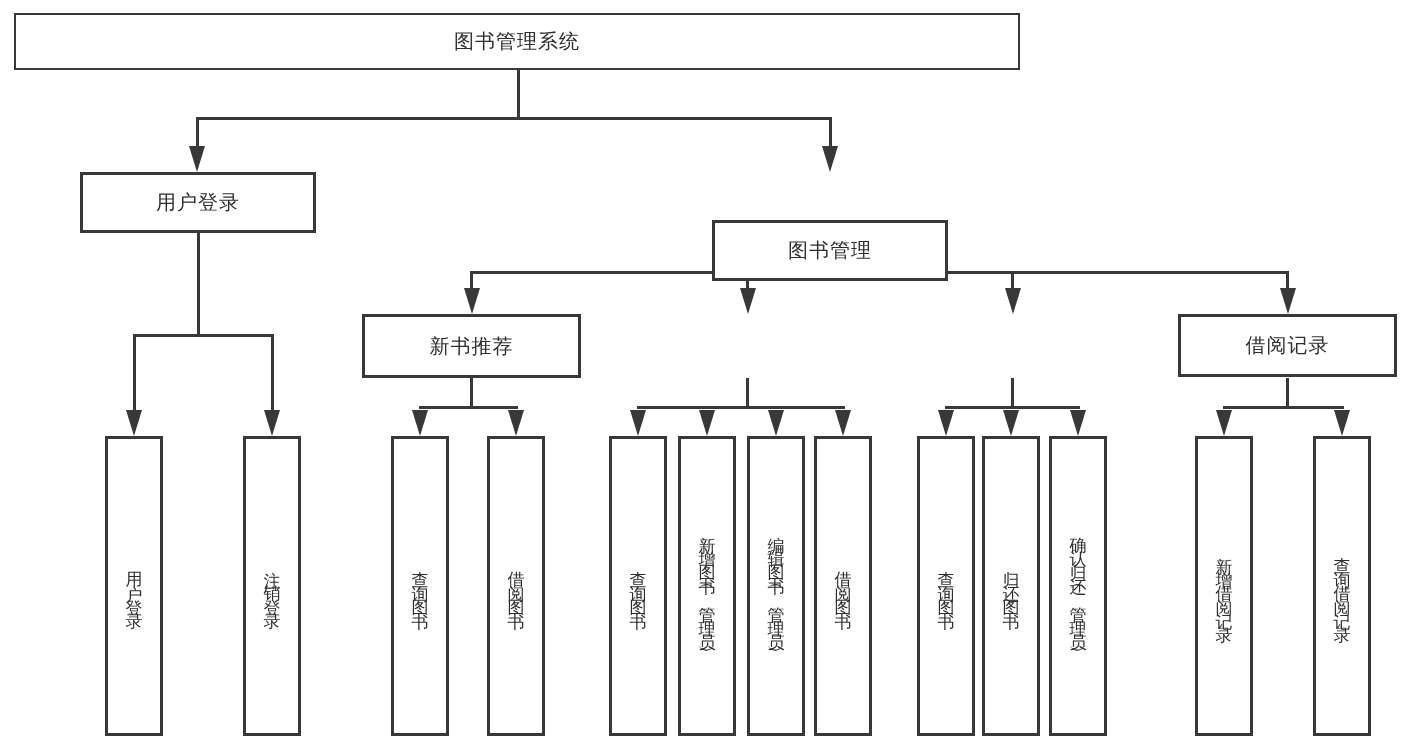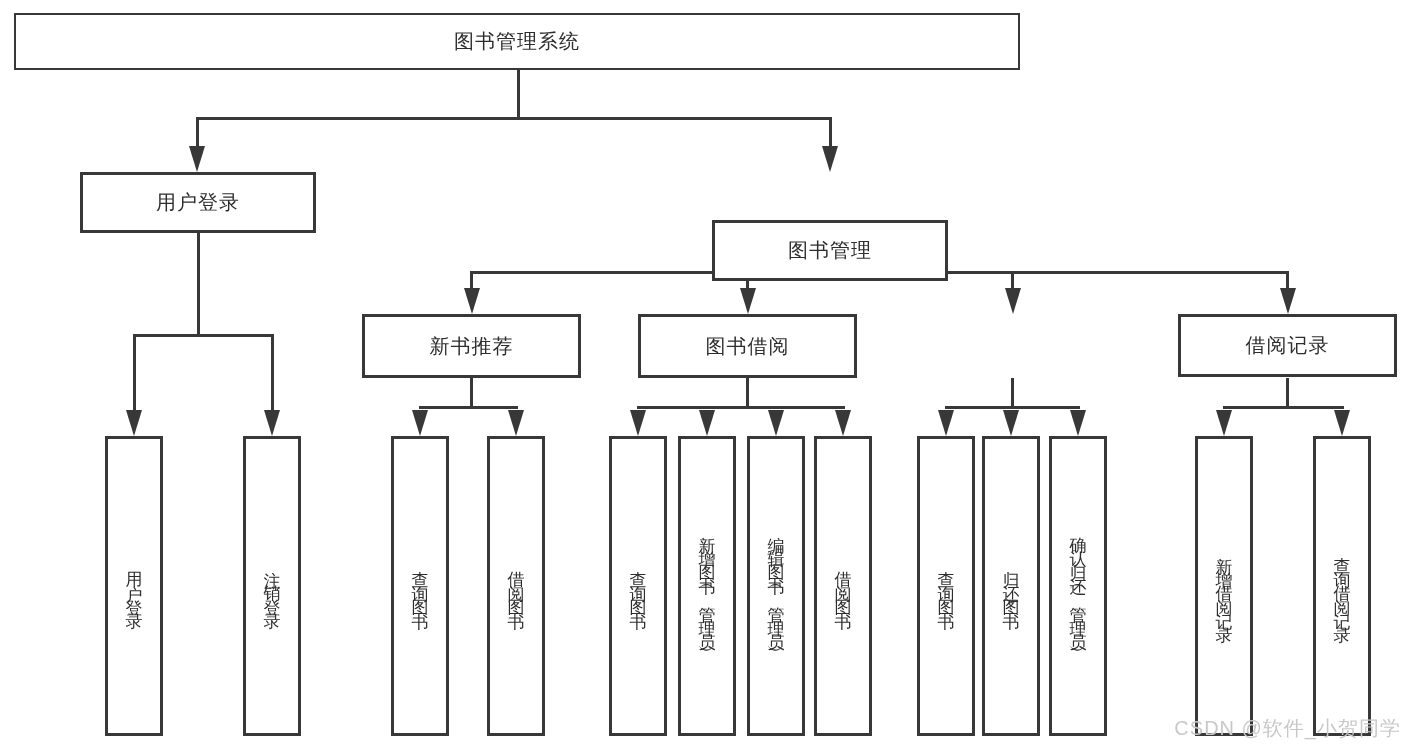--- a/index.html
+++ b/index.html
@@ -129,23 +129,20 @@
   <div class="node" style="left:80px;top:172px;width:236px;height:61px;">
     <span class="hlabel">用户登录</span>
   </div>
   <div class="node" style="left:712px;top:172px;width:236px;height:61px;margin-top:48px;">
     <span class="hlabel">图书管理</span>
   </div>
 
   <div class="node" style="left:362px;top:314px;width:219px;height:64px;">
     <span class="hlabel">新书推荐</span>
   </div>
-  <div class="node" style="left:638px;top:314px;width:219px;height:64px;">
-    <span class="hlabel">图书借阅</span>
-  </div>
   <div class="node" style="left:1178px;top:314px;width:219px;height:63px;">
     <span class="hlabel">借阅记录</span>
   </div>
 
   <div class="leaf" style="left:105px;">
     <span class="vtext">用户登录</span>
   </div>
   <div class="leaf" style="left:243px;">
     <span class="vtext">注销登录</span>
   </div>
@@ -180,15 +177,14 @@
     <span class="vtext">确认归还（管理员）</span>
   </div>
 
   <div class="leaf" style="left:1195px;">
     <span class="vtext">新增借阅记录</span>
   </div>
   <div class="leaf" style="left:1313px;">
     <span class="vtext">查询借阅记录</span>
   </div>
 
-  <div class="watermark">CSDN @软件_小贺同学</div>
 
 </div>
 
 </body></html>

